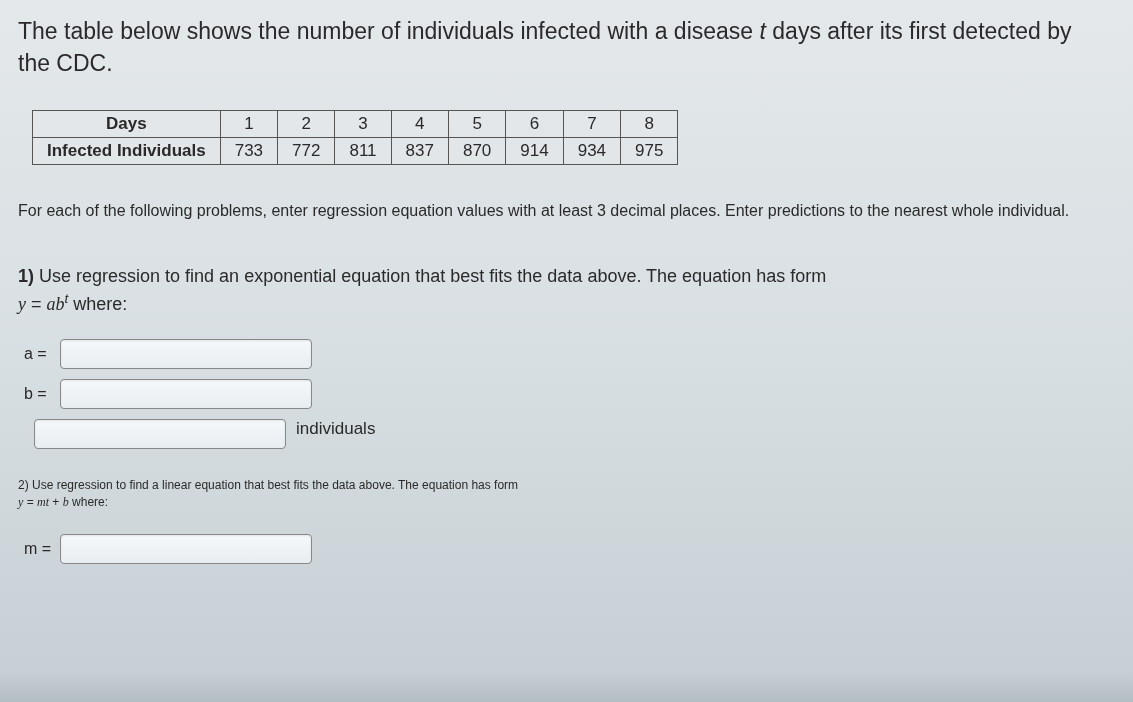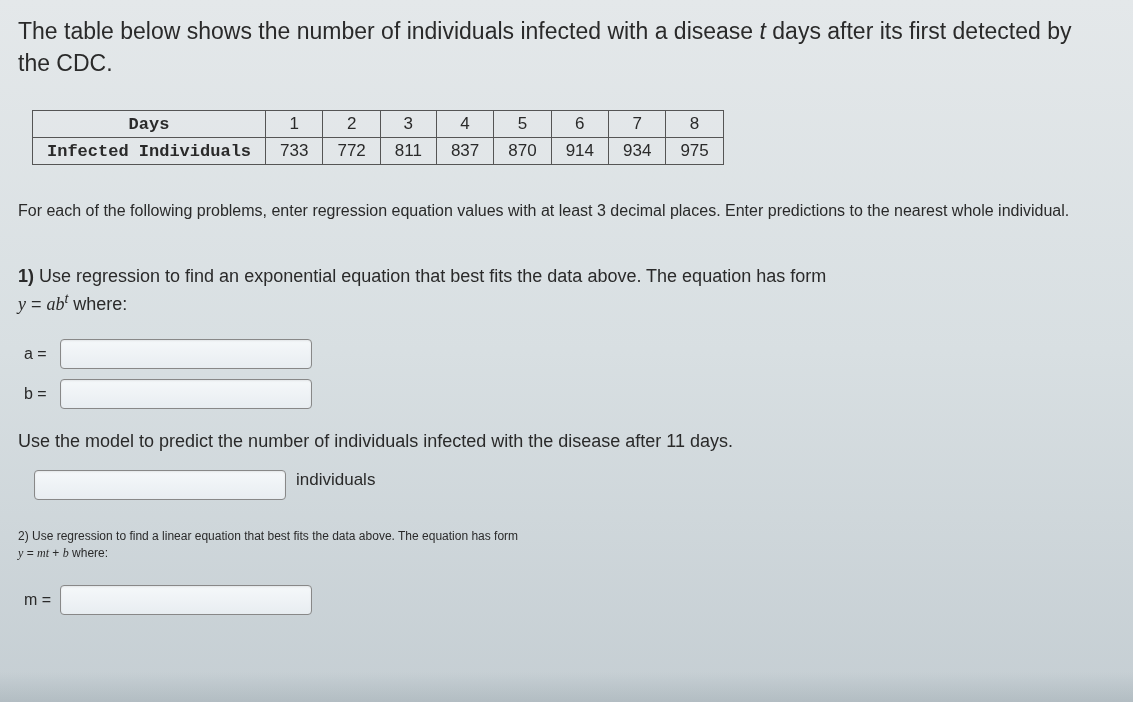--- a/index.html
+++ b/index.html
@@ -37,21 +37,20 @@
       border: 1.5px solid #555;
       padding: 3px 14px;
       text-align: center;
       font-size: 17px;
       background: rgba(255,255,255,0.1);
     }
     th {
       font-weight: bold;
       text-align: center;
       padding: 3px 22px;
-      font-family: Liberation Mono, monospace;
     }
     .row-label {
       font-weight: bold;
       text-align: center;
       padding: 3px 14px;
     }
     .instructions {
       font-size: 16px;
       line-height: 1.45;
       margin-bottom: 40px;
@@ -172,21 +171,20 @@
 
     <div class="input-row">
       <span class="input-label">a =</span>
       <input type="text" class="text-input" style="">
     </div>
     <div class="input-row">
       <span class="input-label">b =</span>
       <input type="text" class="text-input" style="">
     </div>
 
-    <div class="predict-text">Use the model to predict the number of individuals infected with the disease after 11 days.</div>
 
     <div class="predict-row">
       <input type="text" class="text-input" style="">
       <span class="unit">individuals</span>
     </div>
 
     <div class="q2-text">
       <span class="num">2)</span><span> Use regression to find a linear equation that best fits the data above. The equation has form</span><br>
       <span class="equation">y</span><span> = </span><span class="equation">mt</span><span> + </span><span class="equation">b</span><span> where:</span>
     </div>

